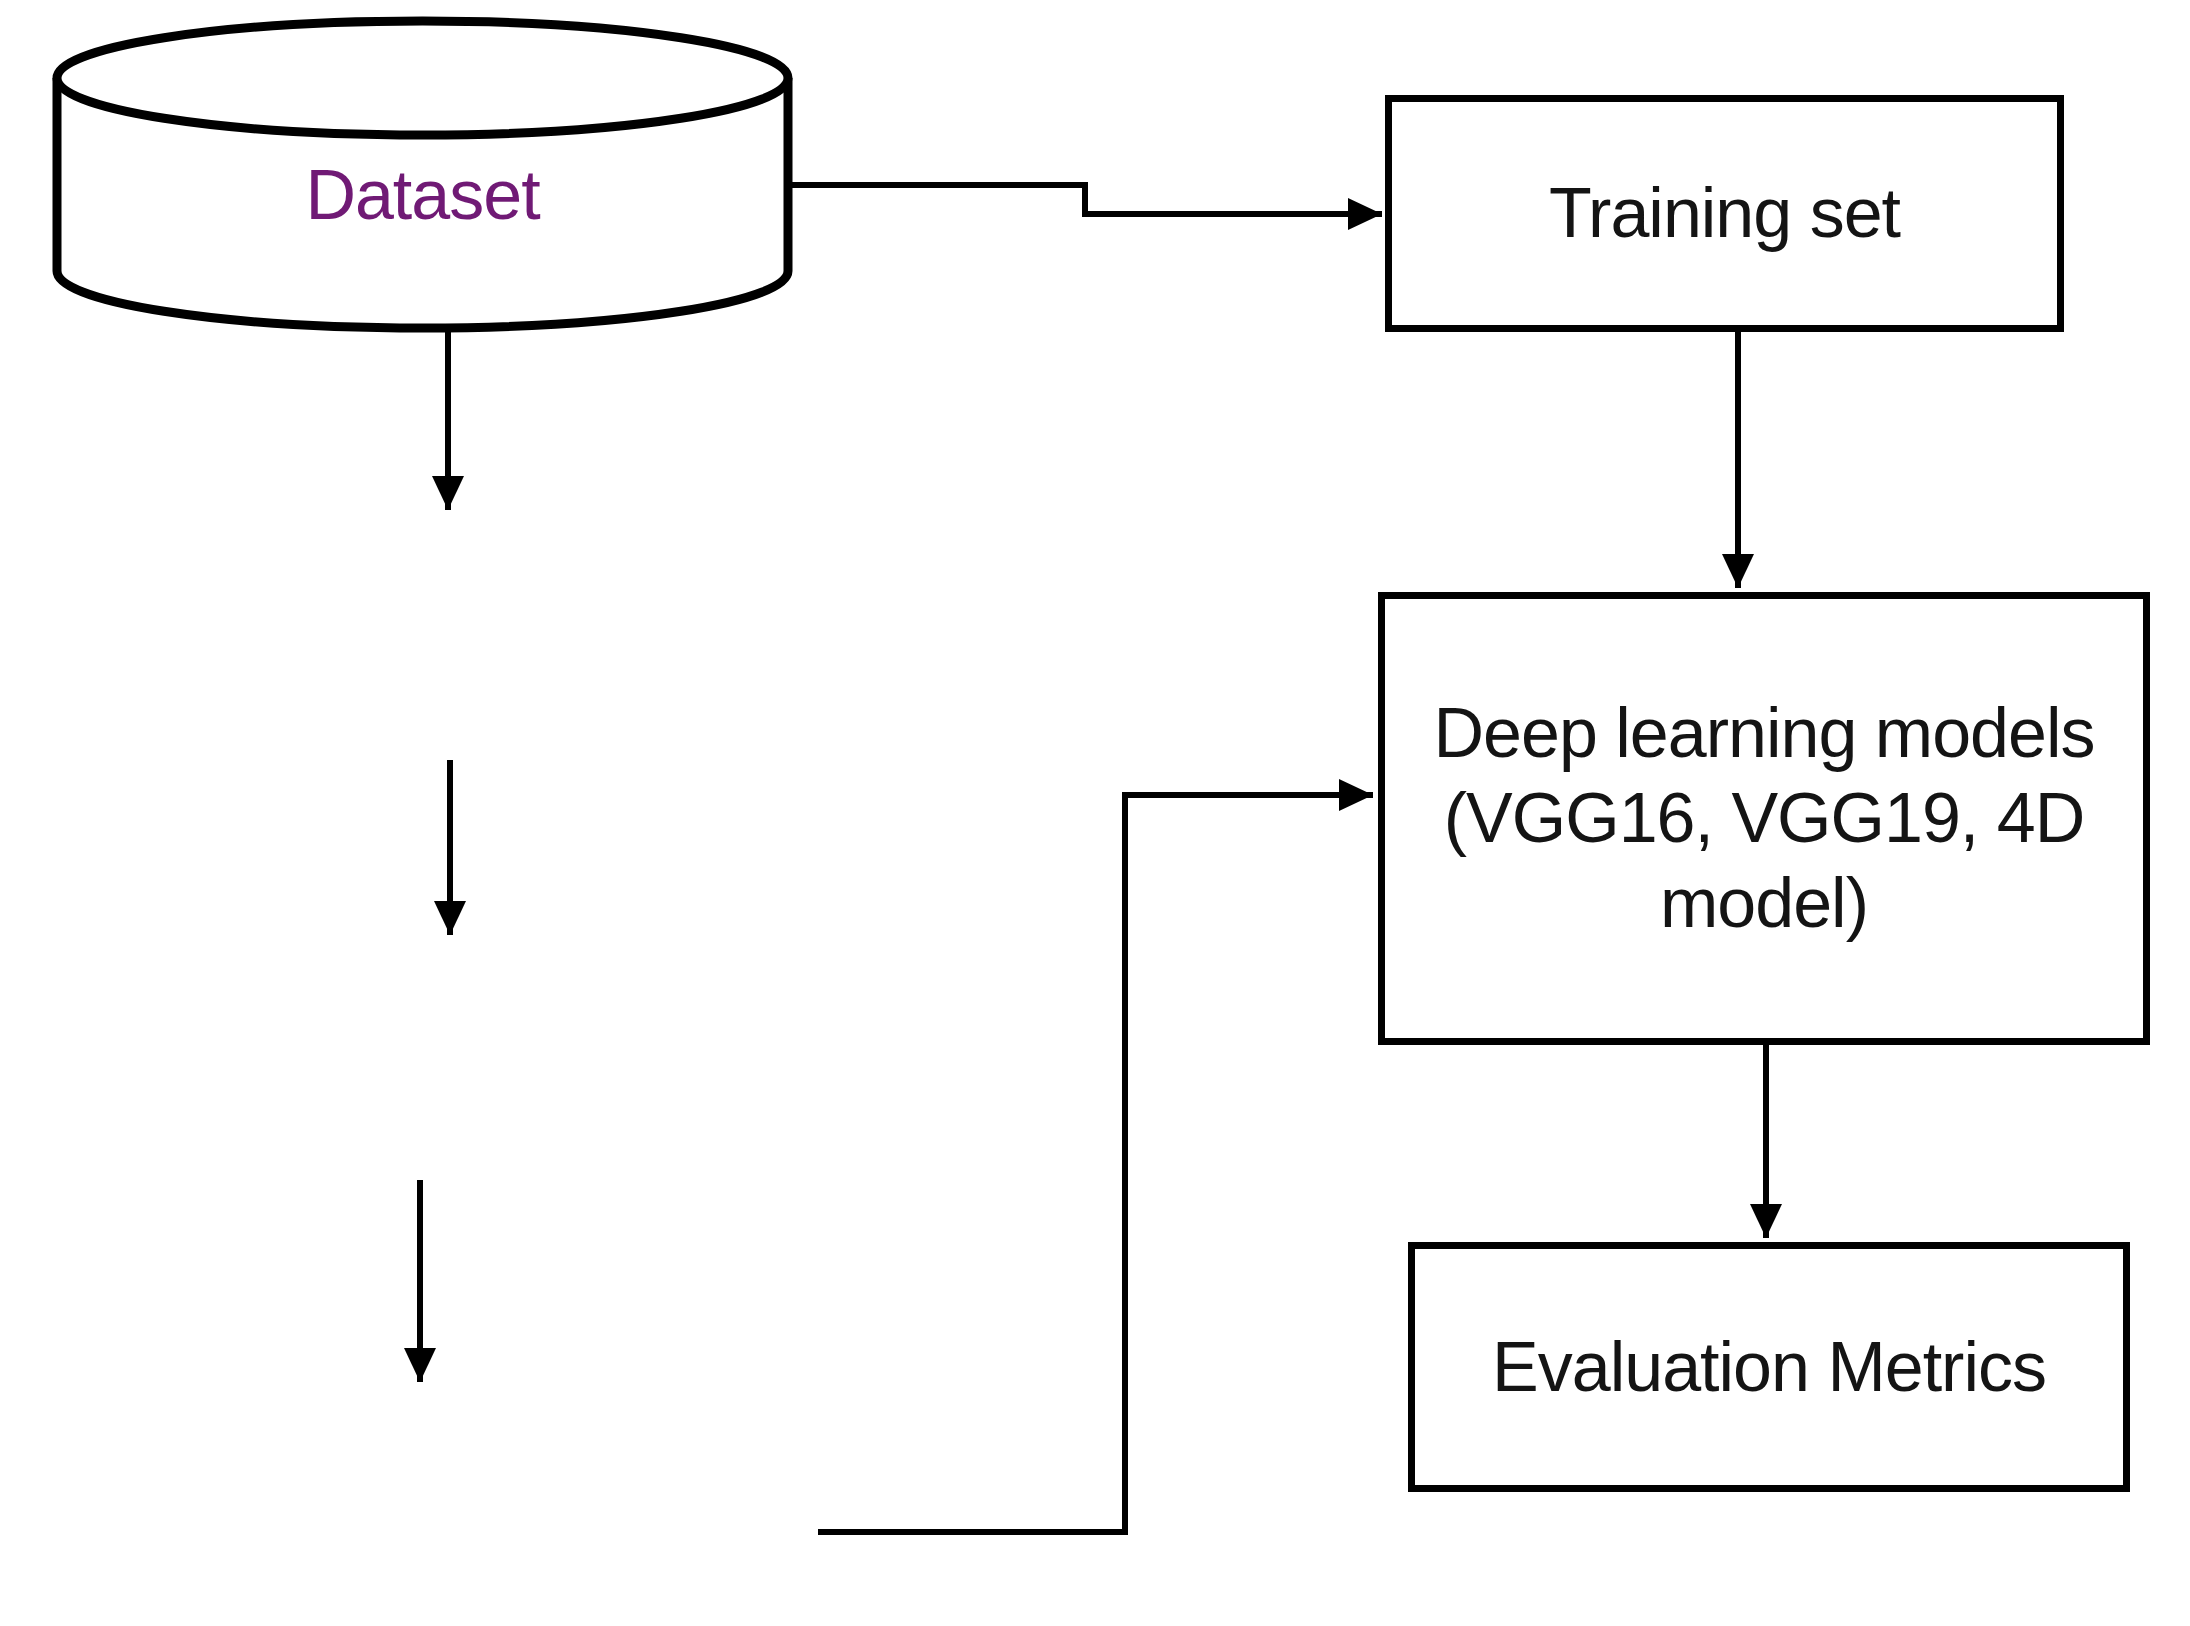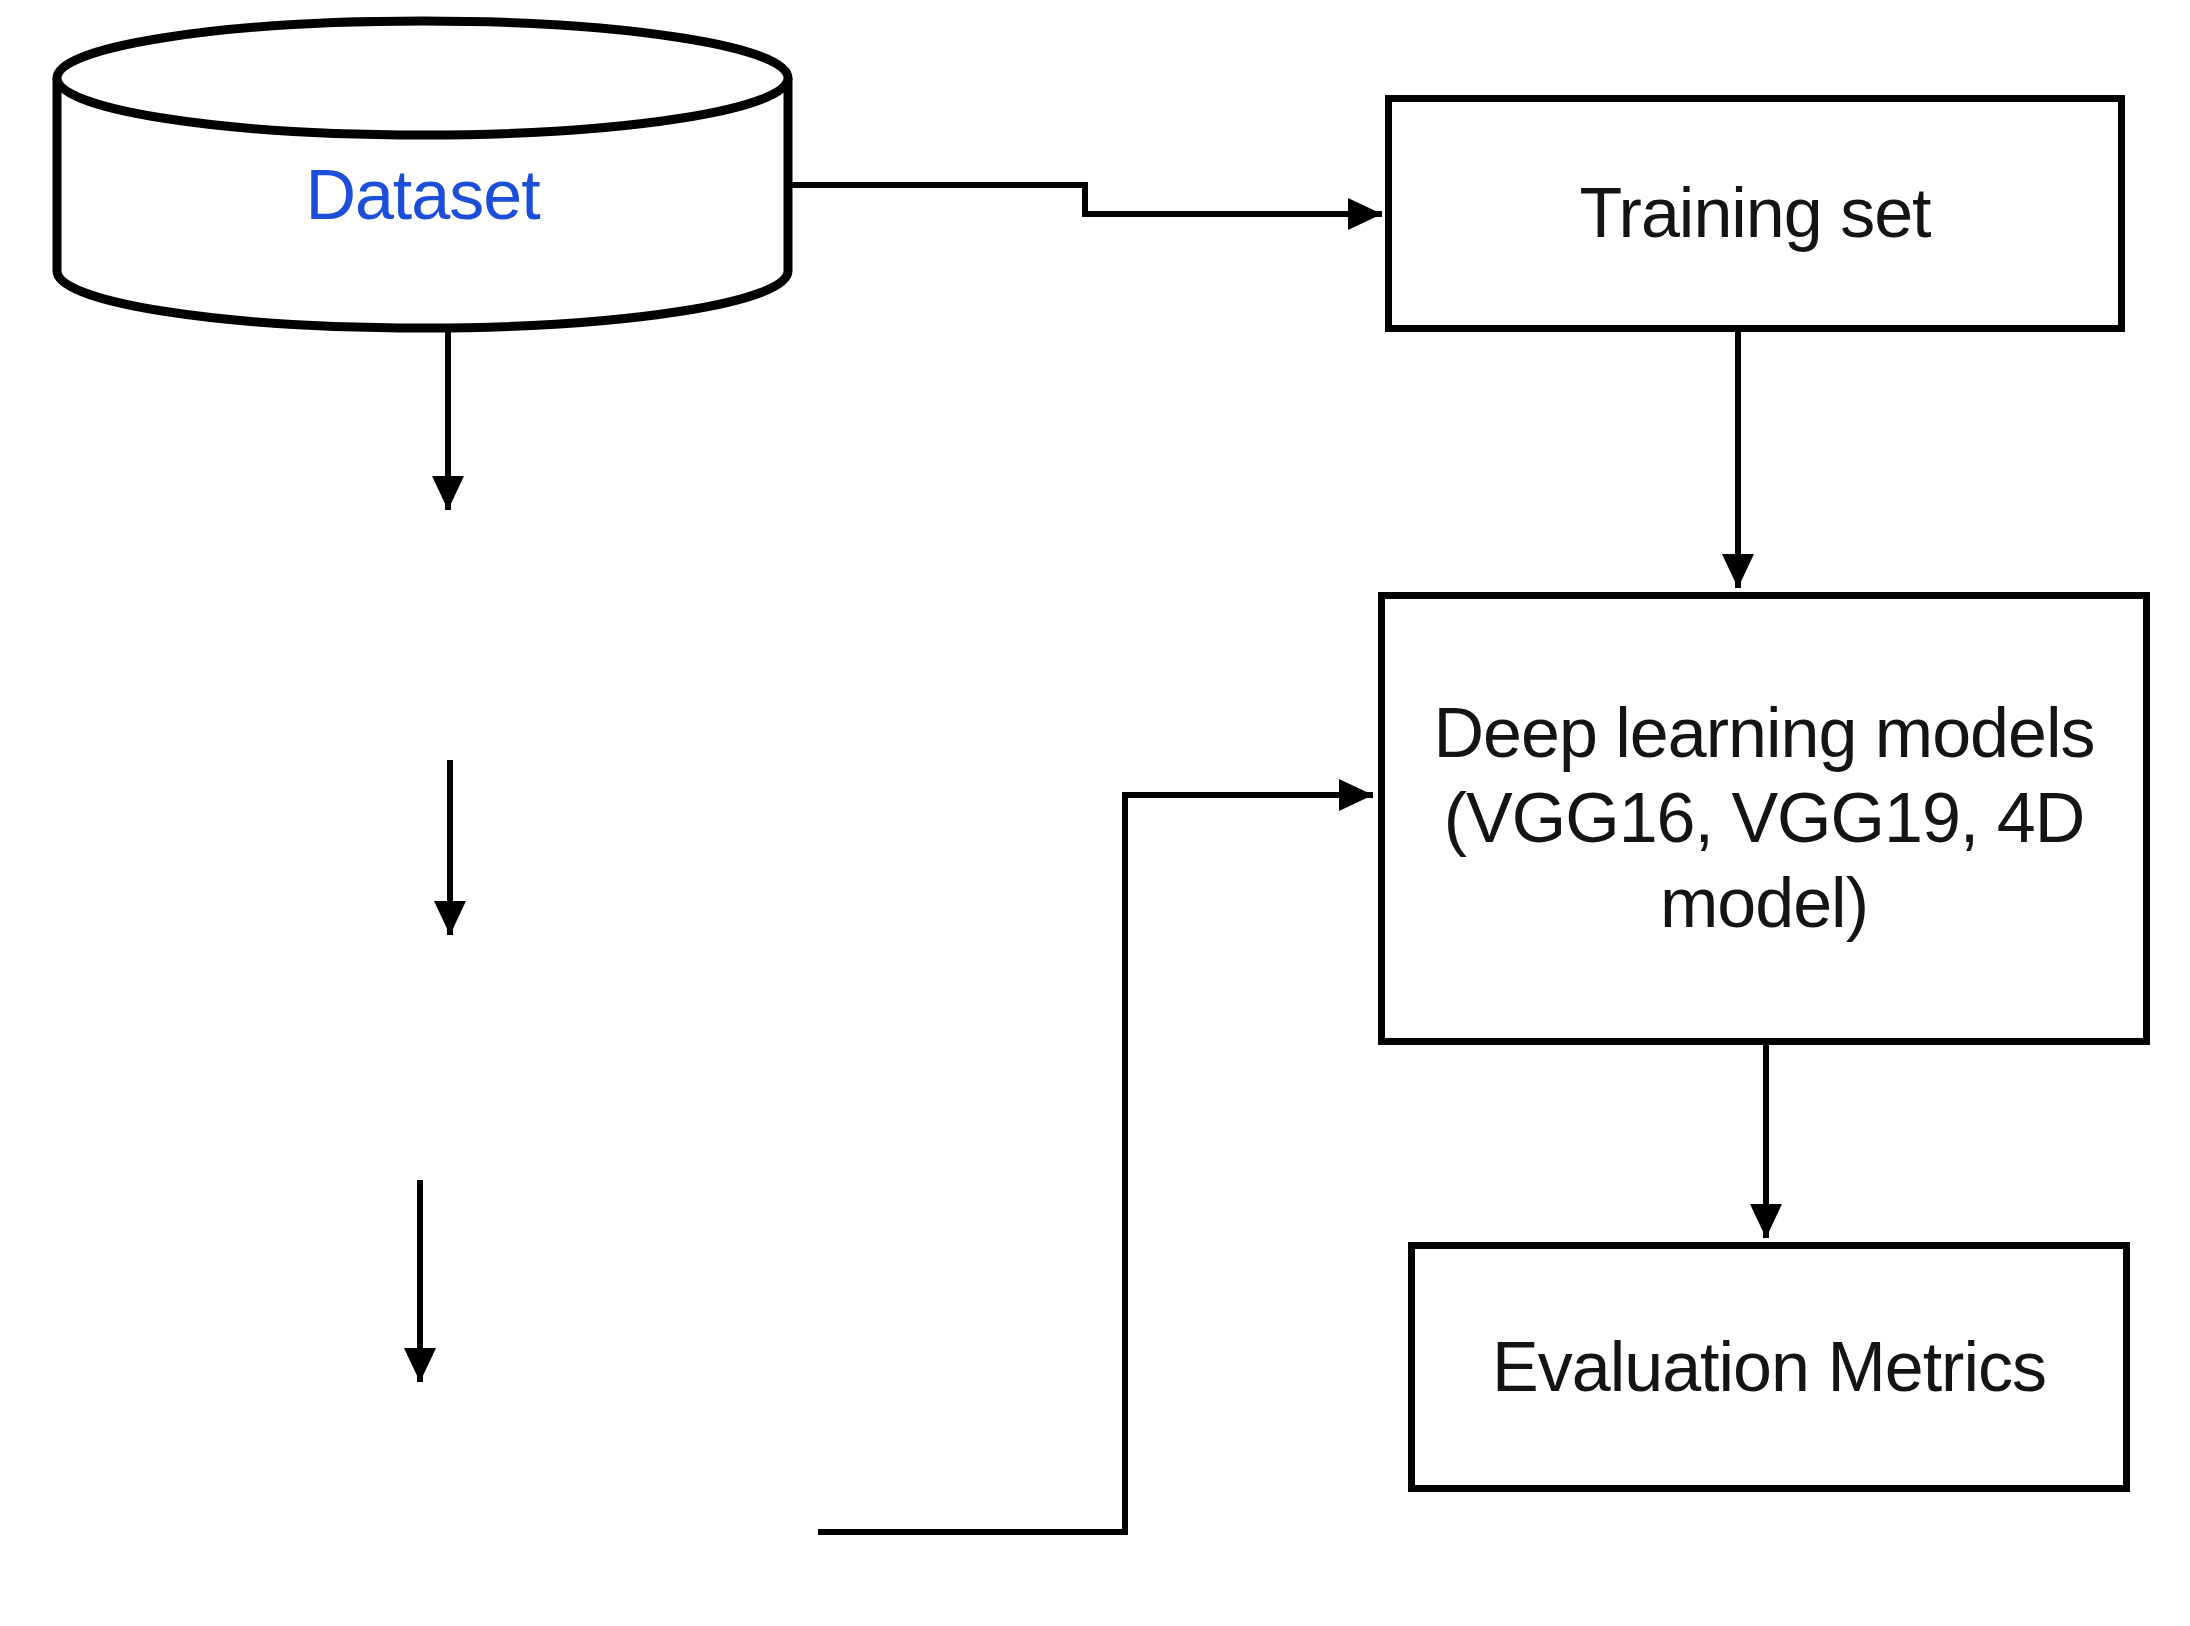--- a/index.html
+++ b/index.html
@@ -41,34 +41,34 @@
     color: #141414;
     white-space: pre-wrap;
     letter-spacing: -1px;
   }
   .node-label {
     white-space: pre-wrap;
   }
   #node-region           { left: 58px;   top: 515px;  width: 787px; height: 245px; }
   #node-preprocessing    { left: 58px;   top: 940px;  width: 769px; height: 240px; }
   #node-testing          { left: 28px;   top: 1387px; width: 790px; height: 227px; }
-  #node-training         { left: 1385px; top: 95px;   width: 740px; height: 237px; }
+  #node-training         { left: 1385px; top: 95px;   width: 679px; height: 237px; }
   #node-deep             { left: 1378px; top: 592px;  width: 772px; height: 453px; }
   #node-eval             { left: 1408px; top: 1242px; width: 722px; height: 250px; }
   #dataset-label {
     position: absolute;
     left: 57px;
     top: 152px;
     width: 731px;
     height: 86px;
     display: flex;
     align-items: center;
     justify-content: center;
     font-size: 70px;
-    color: #1d4ed8;
+    color: #701a75;
     letter-spacing: -1px;
   }
   .edge {
     fill: none;
     stroke: #000000;
     stroke-width: 6px;
   }
   .shape {
     fill: #ffffff;
     stroke: #000000;

